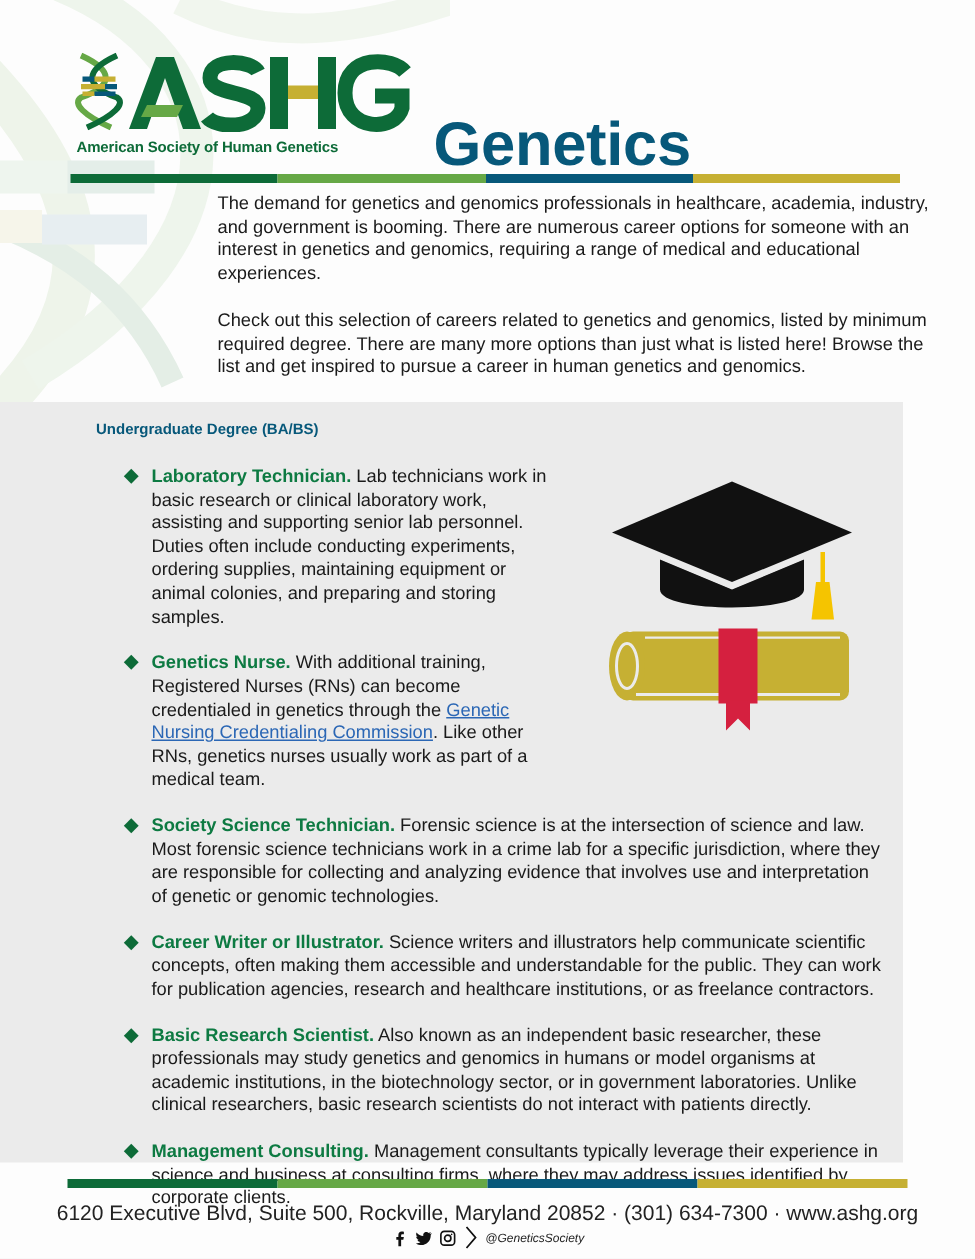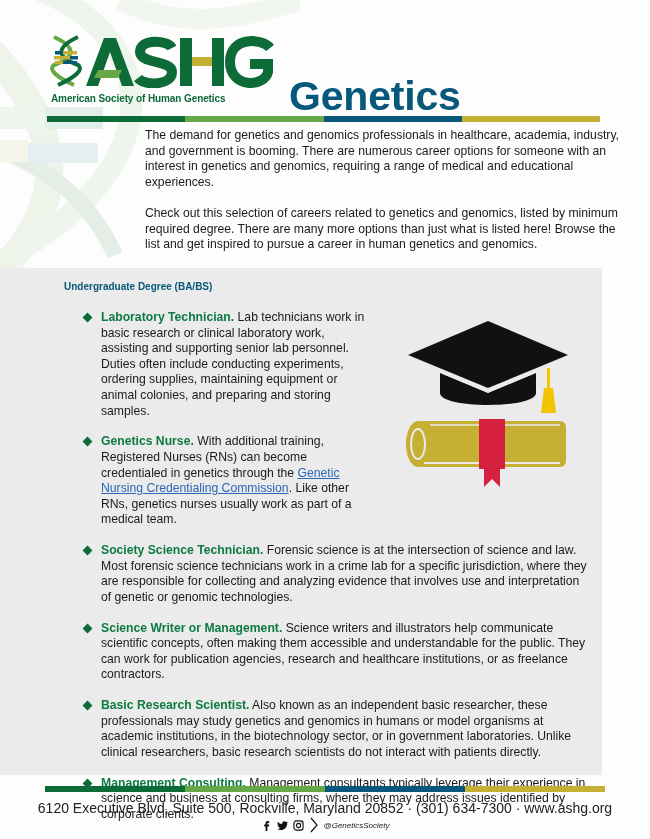--- a/index.html
+++ b/index.html
@@ -132,21 +132,21 @@
     <span>With additional training, Registered Nurses (RNs) can become credentialed in genetics through the</span>
     <a class="link">Genetic Nursing Credentialing Commission</a><span>. Like other RNs, genetics nurses usually work as part of a medical team.</span>
   </li>
   <li>
     <span class="bullet"></span>
     <span class="career-name">Society Science Technician.</span>
     <span>Forensic science is at the intersection of science and law. Most forensic science technicians work in a crime lab for a specific jurisdiction, where they are responsible for collecting and analyzing evidence that involves use and interpretation of genetic or genomic technologies.</span>
   </li>
   <li>
     <span class="bullet"></span>
-    <span class="career-name">Science Writer or Management.</span>
+    <span class="career-name">Career Writer or Illustrator.</span>
     <span>Science writers and illustrators help communicate scientific concepts, often making them accessible and understandable for the public. They can work for publication agencies, research and healthcare institutions, or as freelance contractors.</span>
   </li>
   <li>
     <span class="bullet"></span>
     <span class="career-name">Basic Research Scientist.</span>
     <span>Also known as an independent basic researcher, these professionals may study genetics and genomics in humans or model organisms at academic institutions, in the biotechnology sector, or in government laboratories. Unlike clinical researchers, basic research scientists do not interact with patients directly.</span>
   </li>
   <li>
     <span class="bullet"></span>
     <span class="career-name">Management Consulting.</span>

